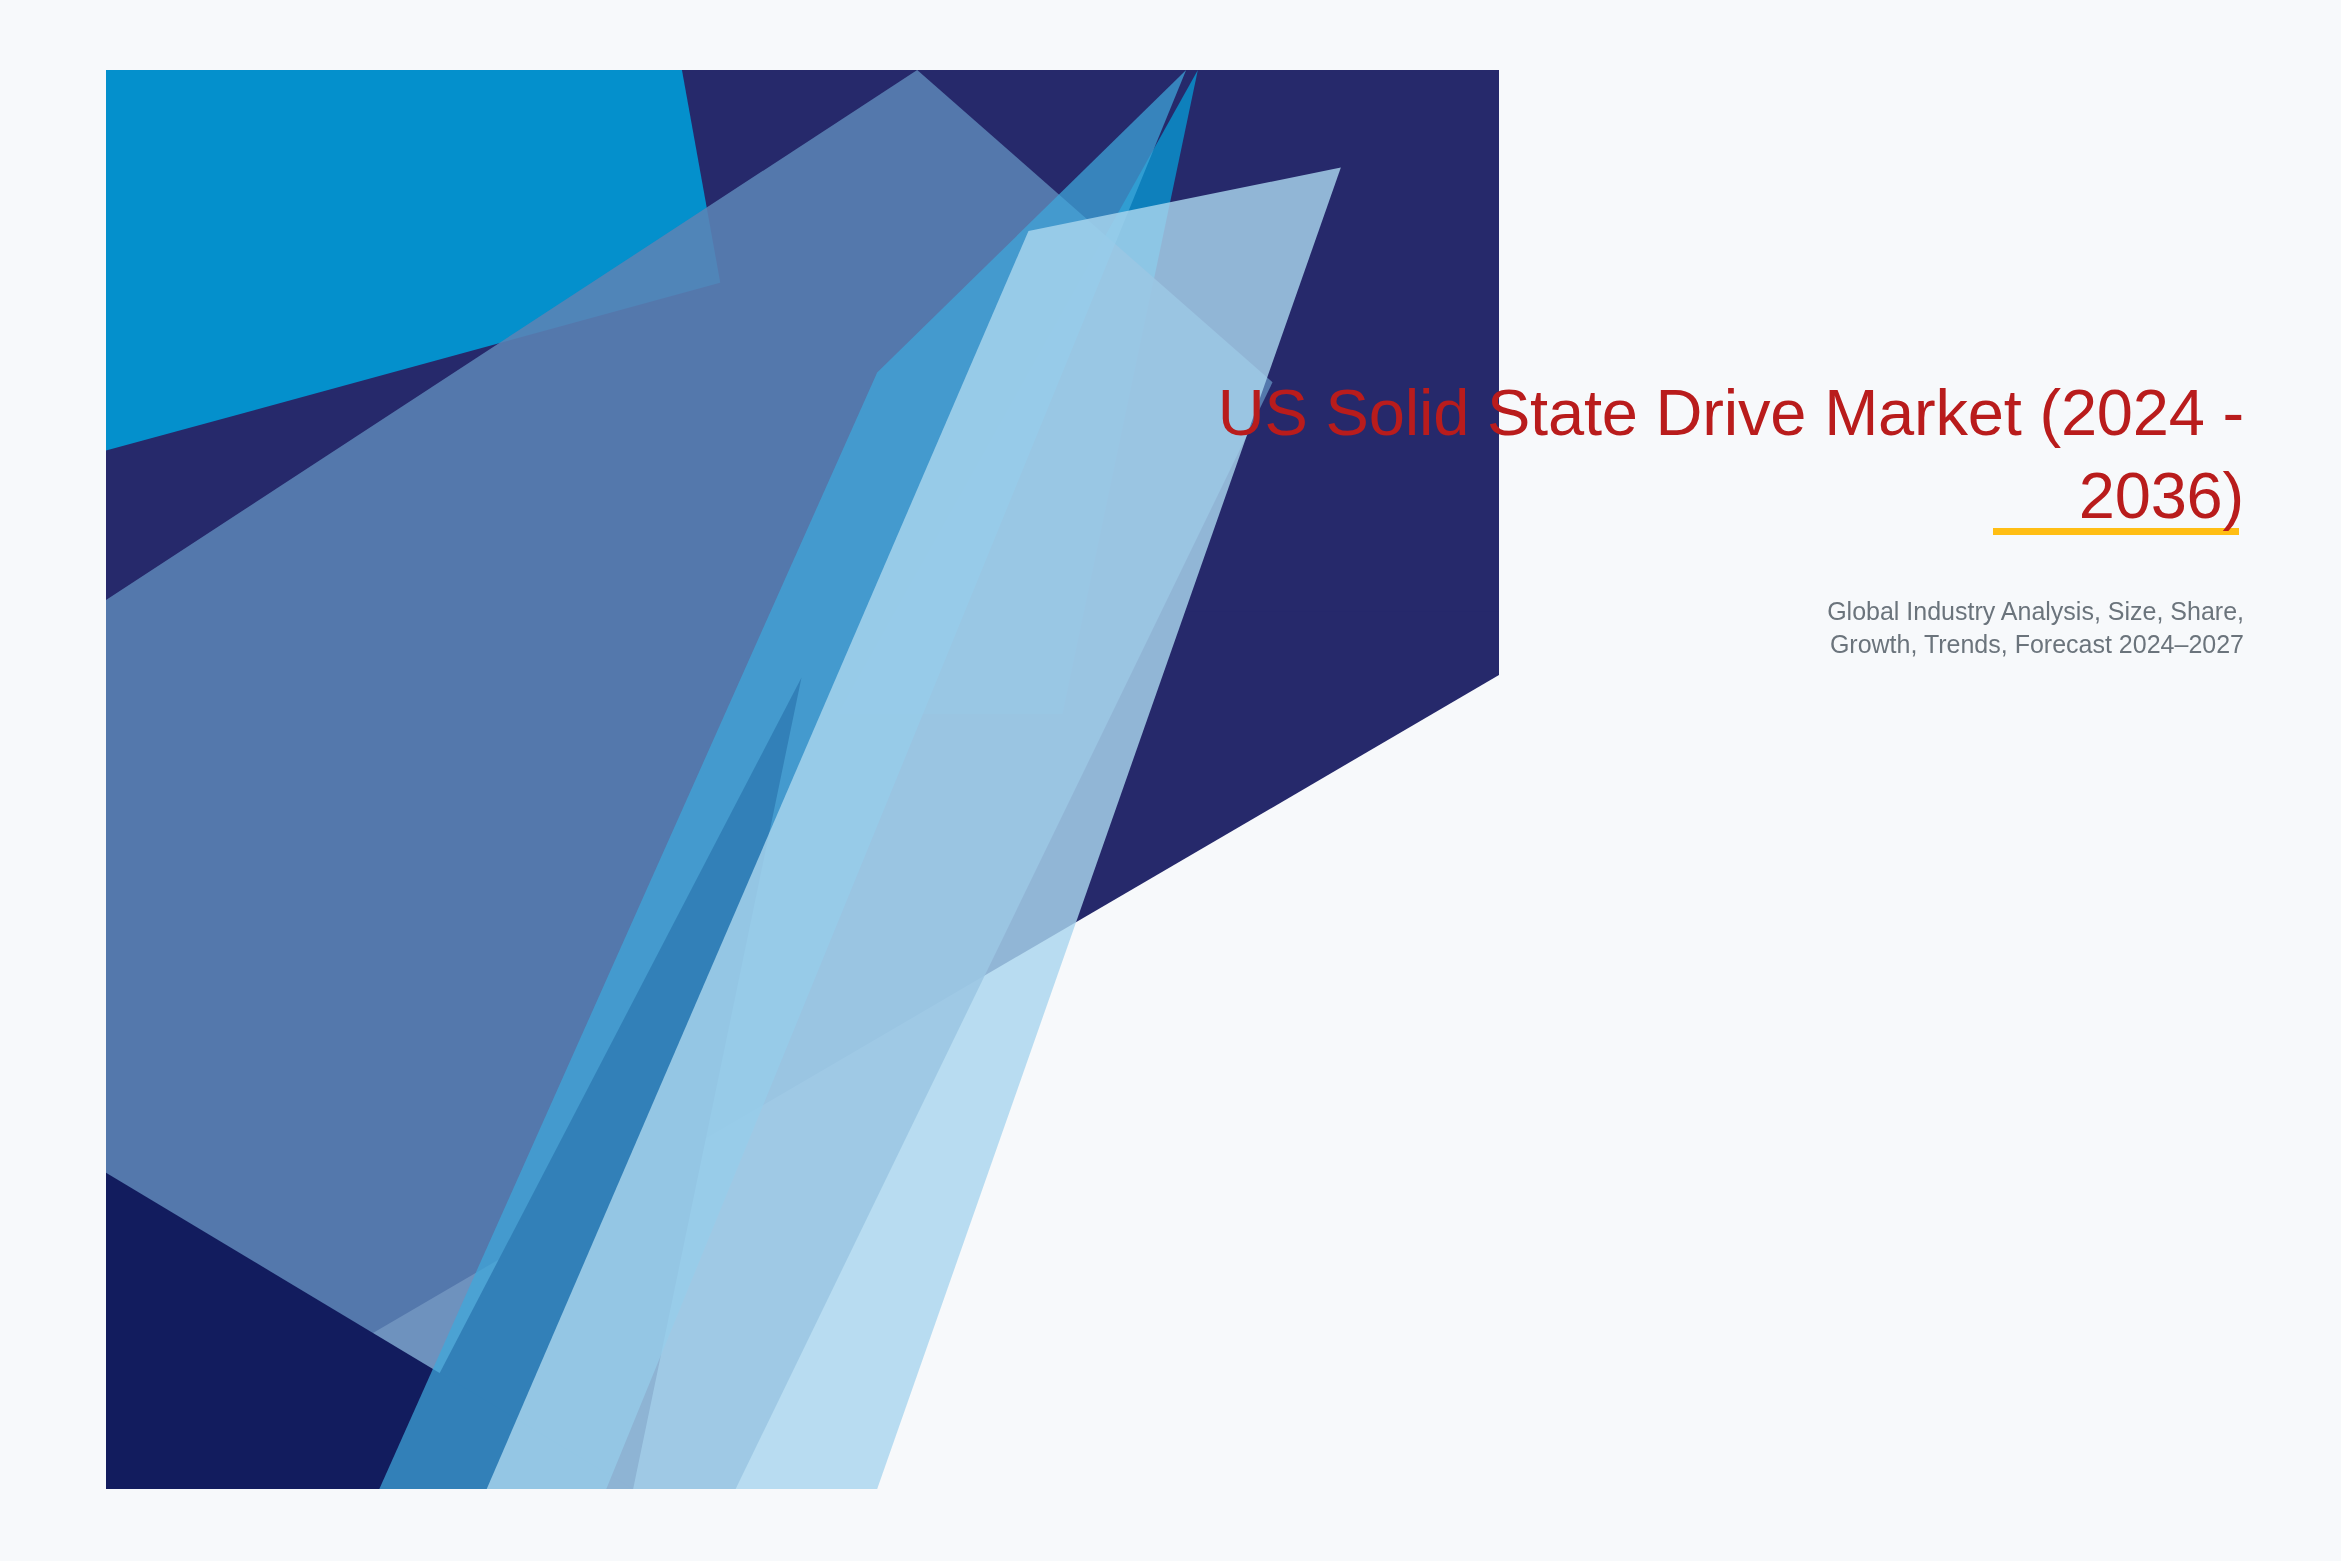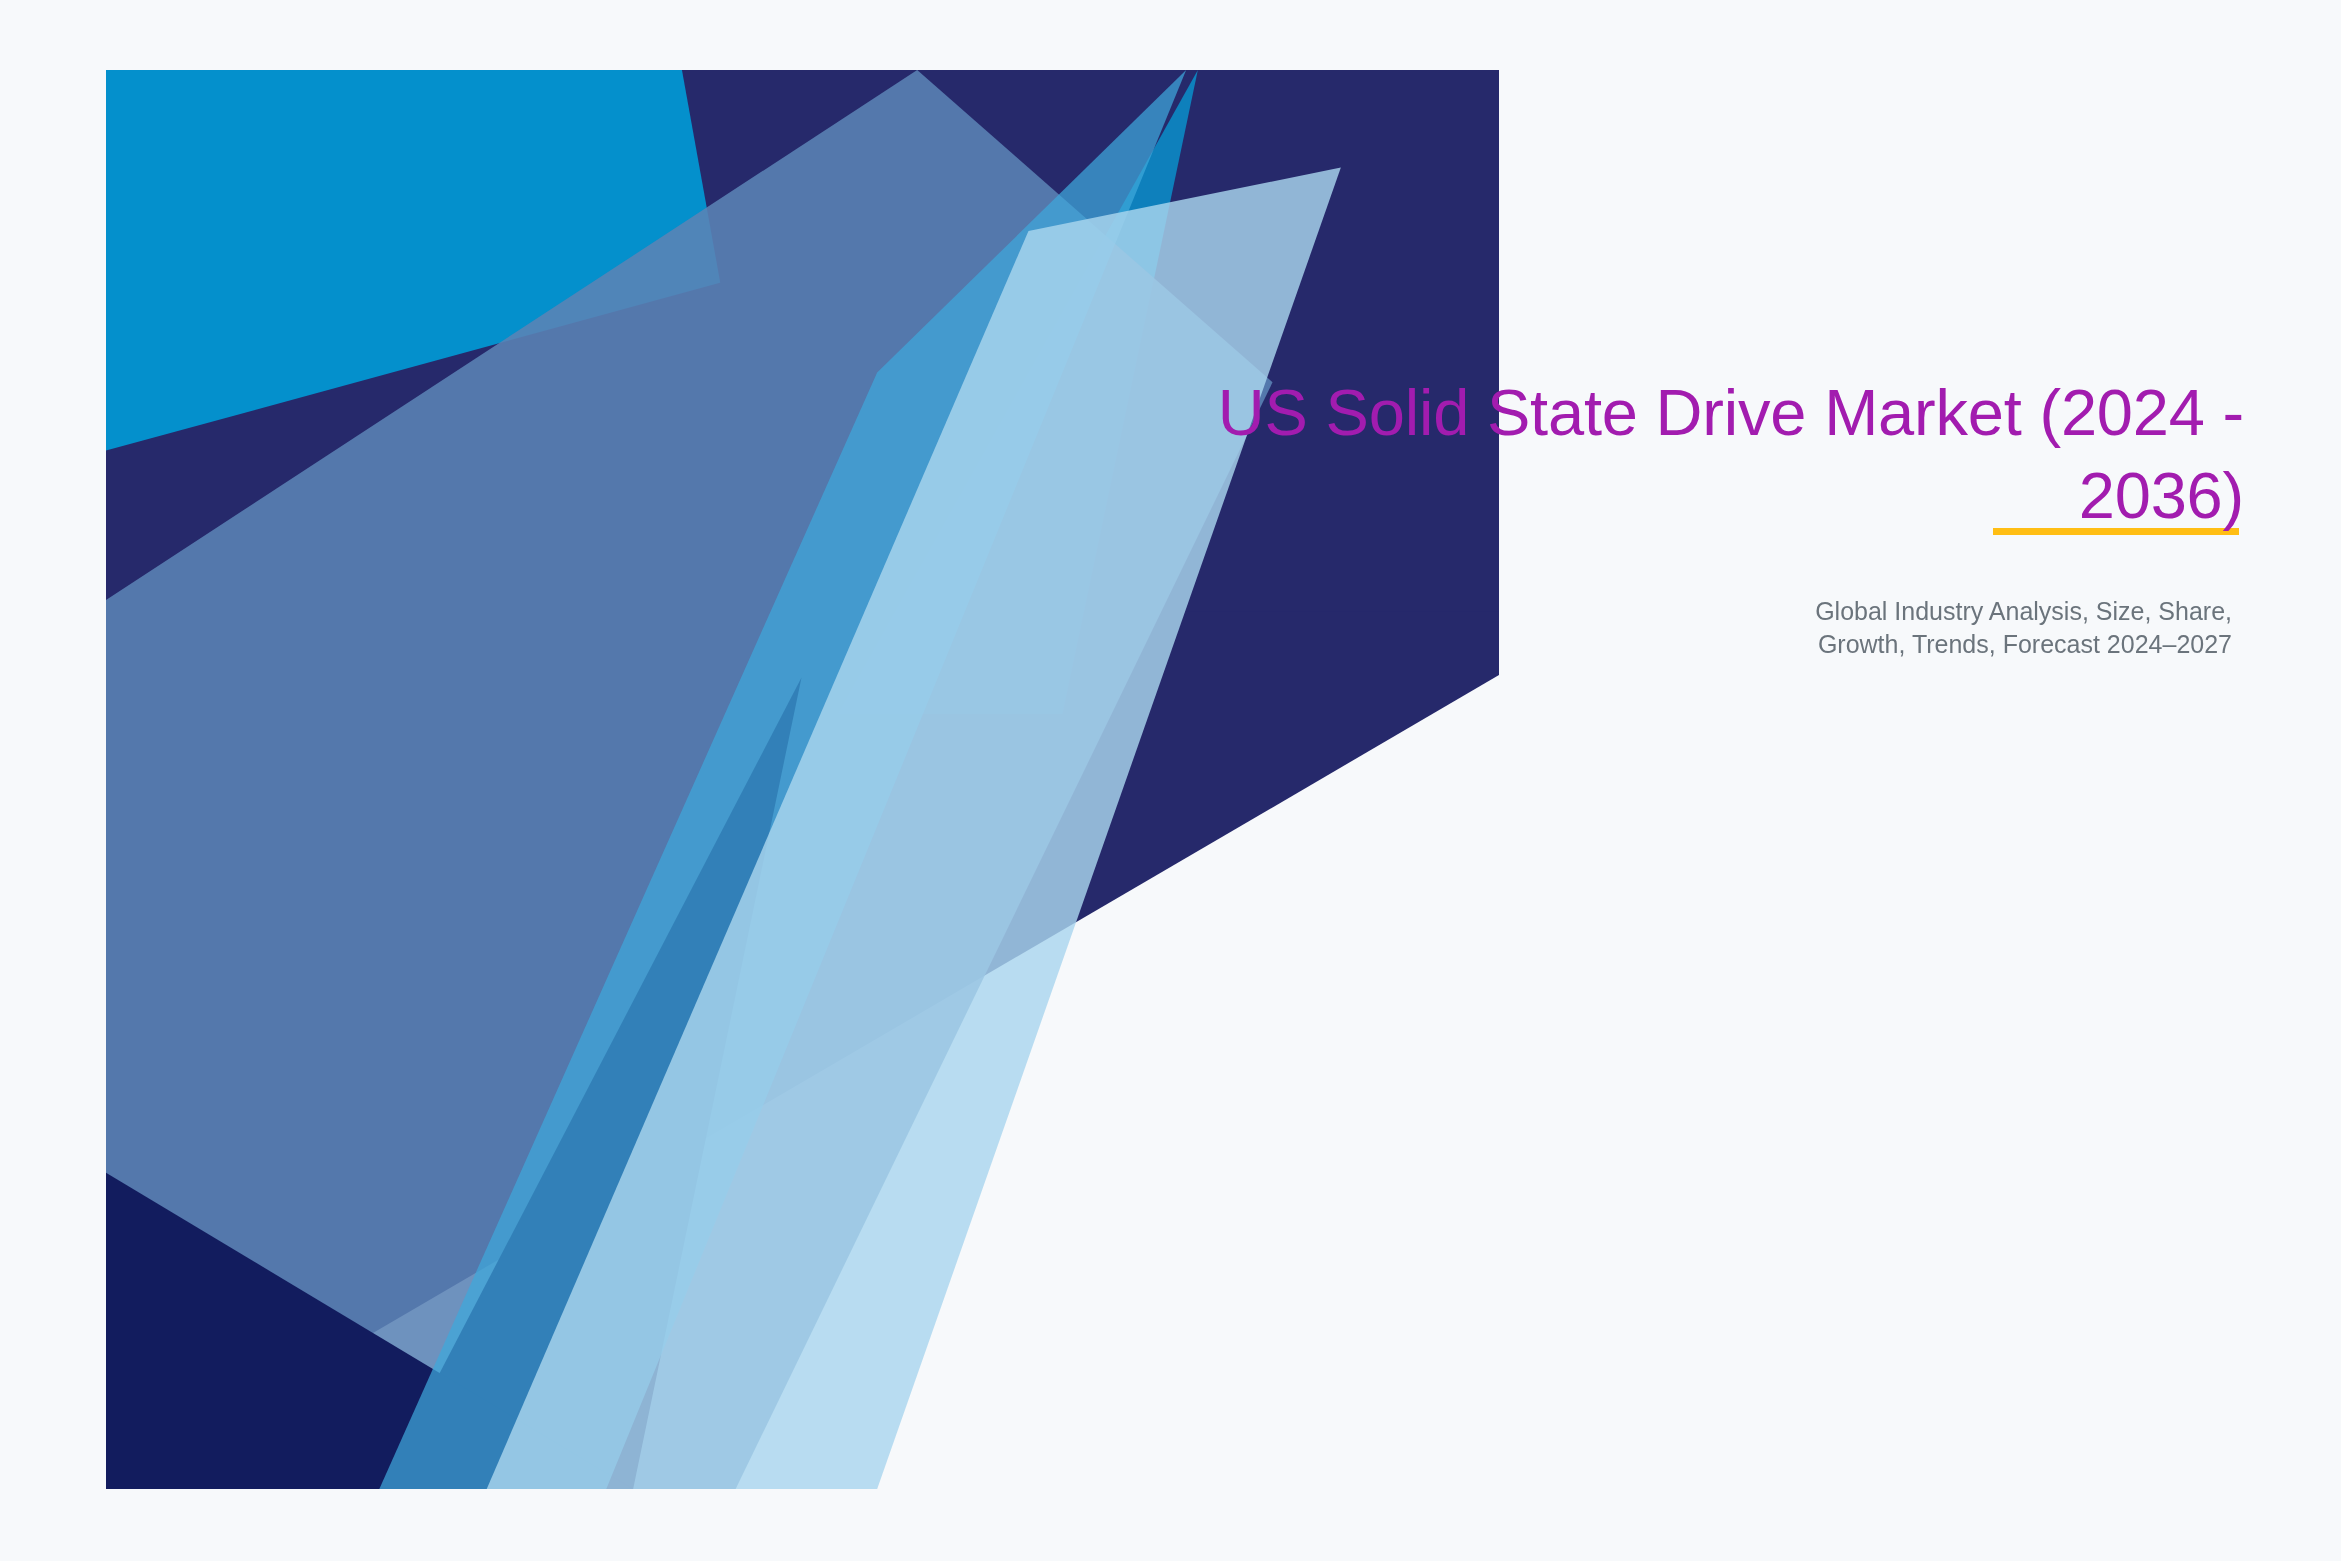--- a/index.html
+++ b/index.html
@@ -37,37 +37,37 @@
     position: absolute;
     left: 829px;
     top: 371px;
     width: 1415px;
     text-align: right;
   }
   #title {
     font-size: 65px;
     line-height: 1.28;
     font-weight: 400;
-    color: #a21caf;
+    color: #b91c1c;
     letter-spacing: -0.2px;
     margin: 0;
     position: relative;
     z-index: 4;
   }
   #title-underline {
     position: absolute;
     left: 1993px;
     top: 528px;
     width: 246px;
     height: 6.8px;
     background: #FFBE14;
     z-index: 3;
   }
   #subtitle {
-    margin: 12px;
+    margin: 0;
     margin-top: 58px;
     font-size: 25px;
     line-height: 1.32;
     font-weight: 400;
     color: #6B747C;
     text-align: right;
     max-width: 610px;
     margin-left: auto;
     position: relative;
     z-index: 4;

